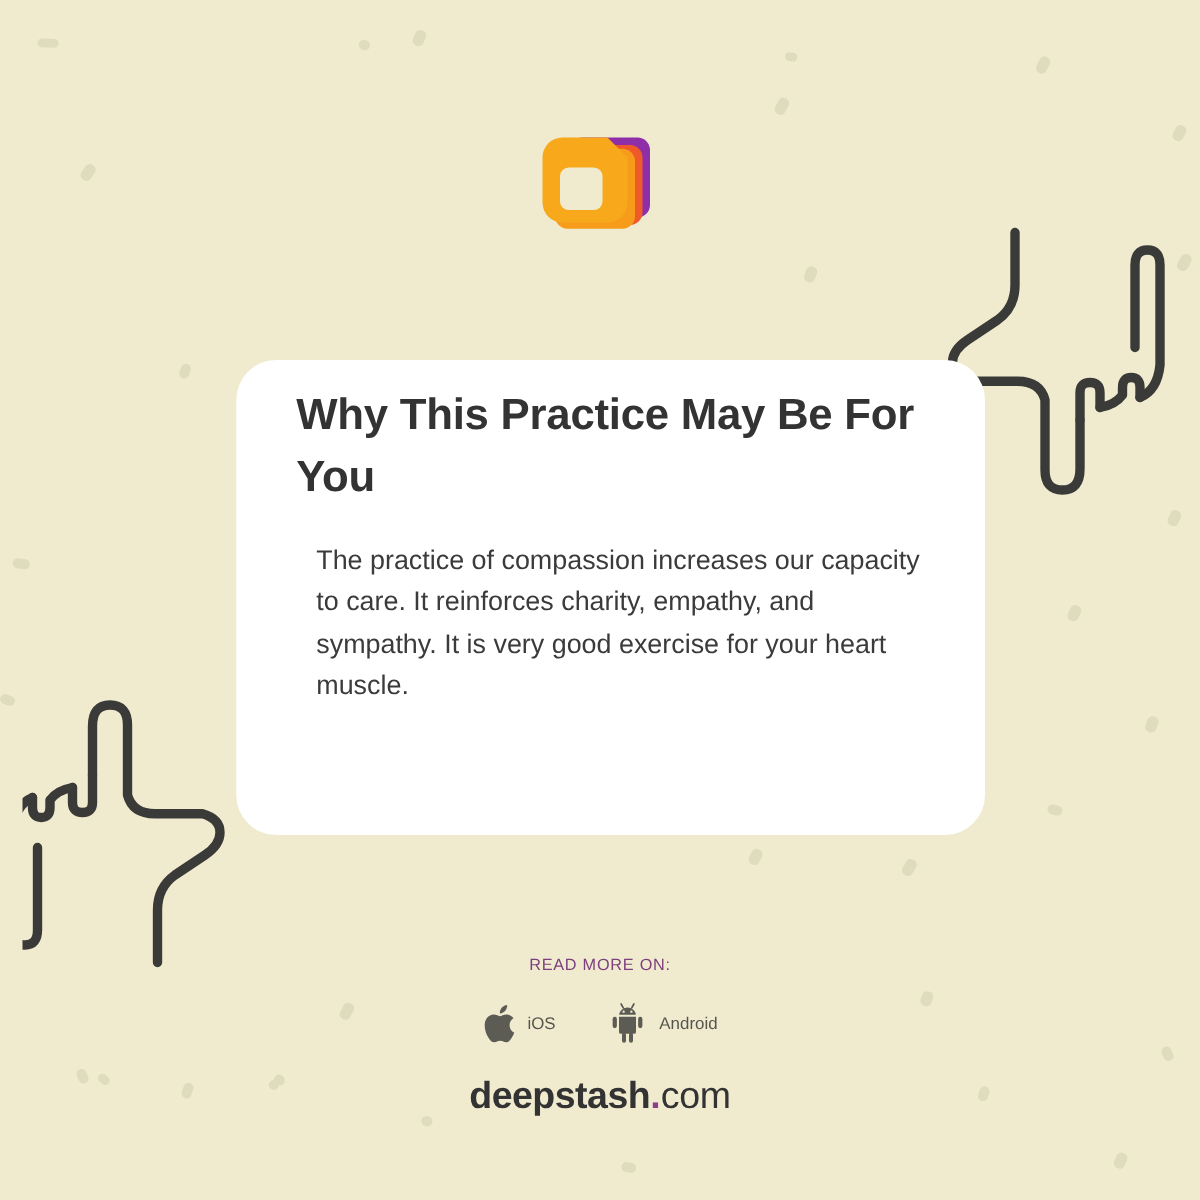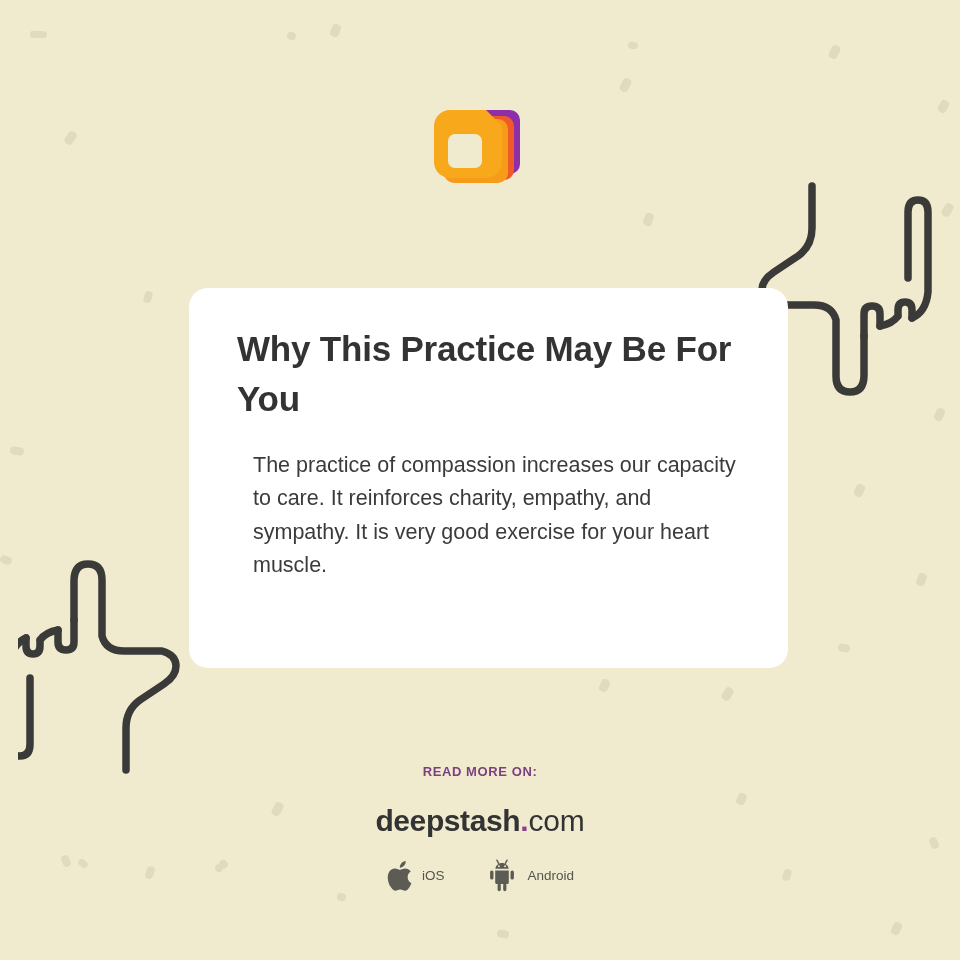--- a/index.html
+++ b/index.html
@@ -54,23 +54,23 @@
   #logo svg { display: block; }
 
   
   #quote-card {
     position: absolute;
     left: 189px;
     top: 288px;
     width: 599px;
     height: 380px;
     background: #ffffff;
-    border-radius: 19px;
+    border-radius: 32px;
     box-sizing: border-box;
-    padding: 36px 48px 0 48px;
+    padding: 19px 48px 0 48px;
   }
   #quote-title {
     margin: 0;
     font-size: 35px;
     font-weight: bold;
     line-height: 1.42;
     color: #333333;
     letter-spacing: -0.2px;
   }
   #quote-body {
@@ -84,21 +84,21 @@
   
   #footer {
     position: absolute;
     left: 0;
     top: 764px;
     width: 960px;
     text-align: center;
   }
   #read-more-label {
     font-size: 13px;
-    font-weight: bold;
+    font-weight: normal;
     letter-spacing: 0.6px;
     color: #7b3f7e;
     margin: 0;
   }
   #brand-wordmark {
     margin: 27px 0 0 0;
     font-size: 30px;
     color: #333333;
     line-height: 1;
   }
@@ -196,24 +196,20 @@
   </div>
 
   <div id="quote-card">
     <h1 id="quote-title">Why This Practice May Be For You</h1>
     <p id="quote-body">The practice of compassion increases our capacity to care. It reinforces charity, empathy, and sympathy. It is very good exercise for your heart muscle.</p>
   </div>
 
   <div id="footer">
     <p id="read-more-label">READ MORE ON:</p>
 
-    <div id="brand-wordmark">
-      <span id="brand-name">deepstash</span><span id="brand-dot">.</span><span id="brand-tld">com</span>
-    </div>
-
     <div id="store-badges">
 
       <div class="store-badge">
         <span>
           <svg width="27" height="32" viewBox="0 0 27 32" aria-hidden="true">
             <path d="M21.7 16.9c0-3.6 2.9-5.3 3.1-5.4-1.7-2.5-4.3-2.8-5.3-2.9-2.3-.2-4.4 1.3-5.6 1.3-1.1 0-2.9-1.3-4.8-1.3-2.5 0-4.8 1.4-6.1 3.6-2.6 4.5-.7 11.2 1.8 14.9 1.2 1.8 2.7 3.8 4.6 3.7 1.9-.1 2.6-1.2 4.8-1.2s2.8 1.2 4.8 1.2c2 0 3.2-1.8 4.4-3.6 1.4-2.1 2-4.1 2-4.2-.1 0-3.7-1.5-3.7-5.6z"></path>
             <path d="M18.2 5.6c1-1.2 1.7-2.9 1.5-4.6-1.5.1-3.3 1-4.3 2.2-.9 1.1-1.8 2.8-1.5 4.5 1.6.1 3.3-.9 4.3-2.1z"></path>
           </svg>
         </span>
         <span class="store-label">iOS</span>
@@ -230,15 +226,19 @@
             <path d="M9.3 9.8c.3-3.3 3.2-5.9 6.7-5.9s6.4 2.6 6.7 5.9H9.3z"></path>
             <path d="M10.9 1.2 12.6 4.3M21.1 1.2 19.4 4.3" stroke="#5c5c55" stroke-width="1.4" stroke-linecap="round" fill="none"></path>
             <circle cx="12.9" cy="7.3" r="0.95" fill="#f0ebcf"></circle>
             <circle cx="19.1" cy="7.3" r="0.95" fill="#f0ebcf"></circle>
           </svg>
         </span>
         <span class="store-label">Android</span>
       </div>
 
     </div>
+
+    <div id="brand-wordmark">
+      <span id="brand-name">deepstash</span><span id="brand-dot">.</span><span id="brand-tld">com</span>
+    </div>
   </div>
 
 </div>
 
 </body></html>

